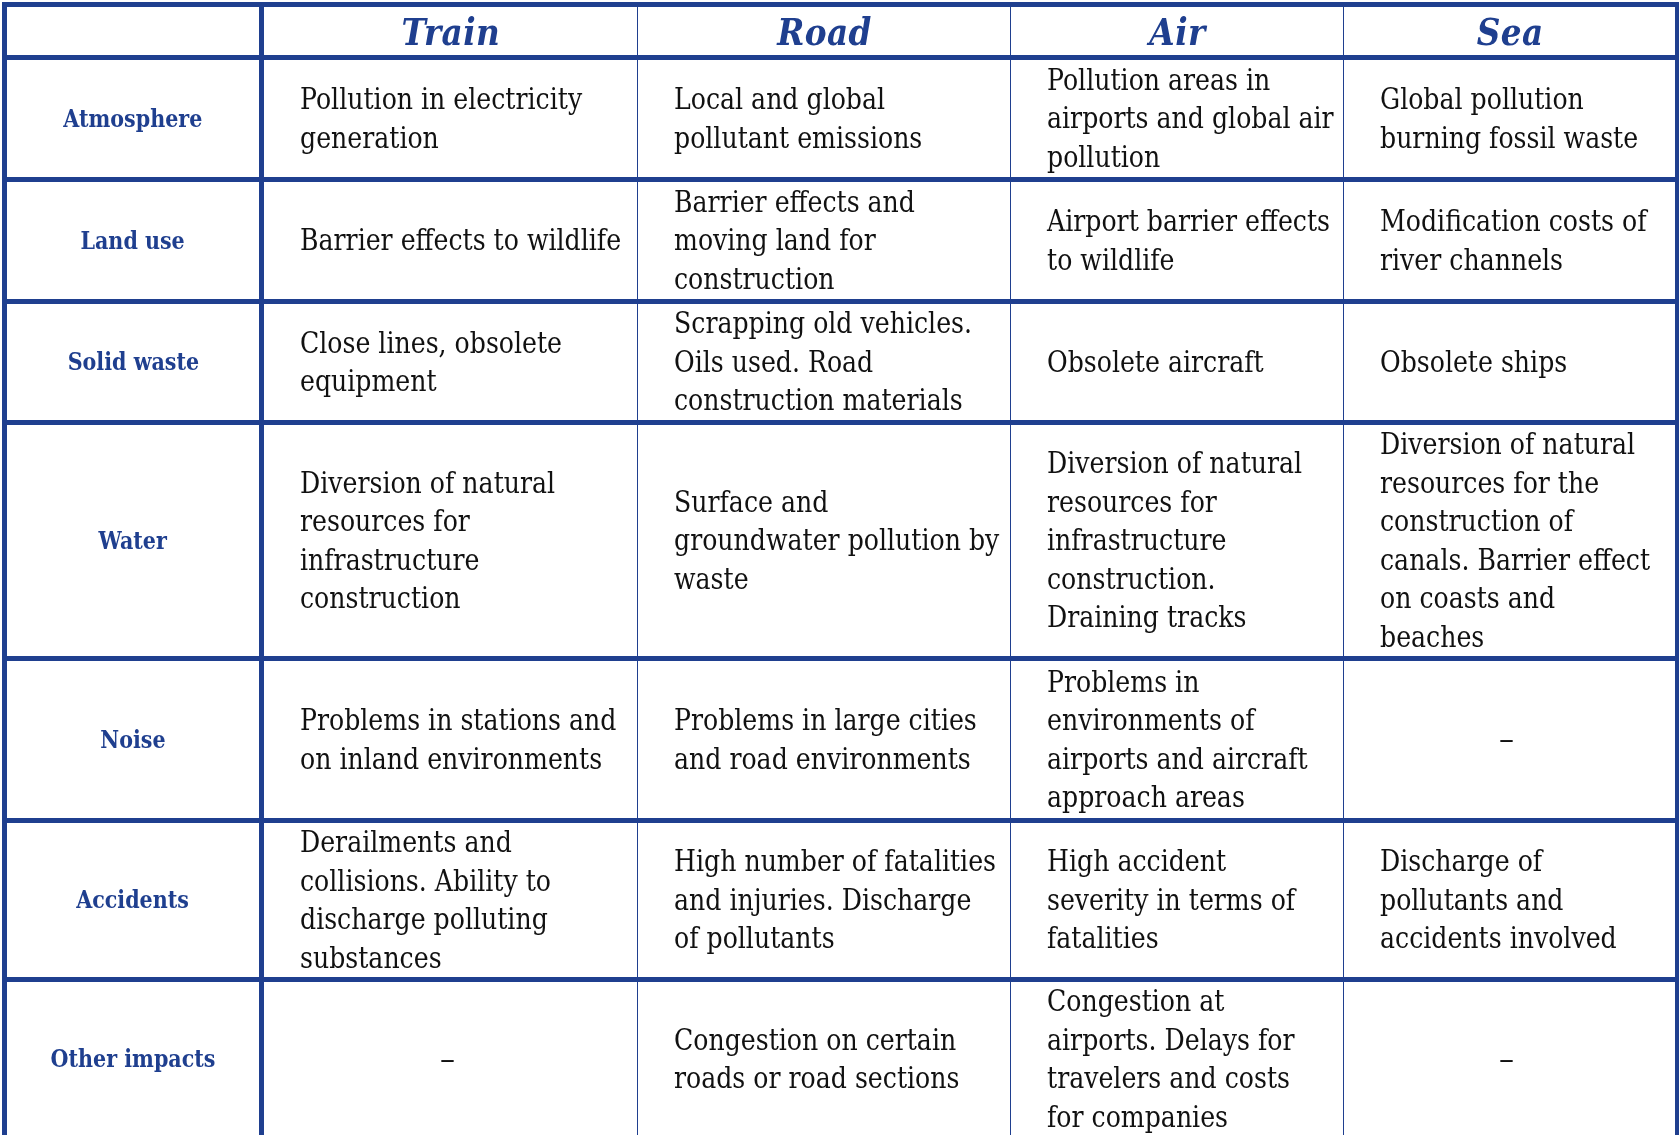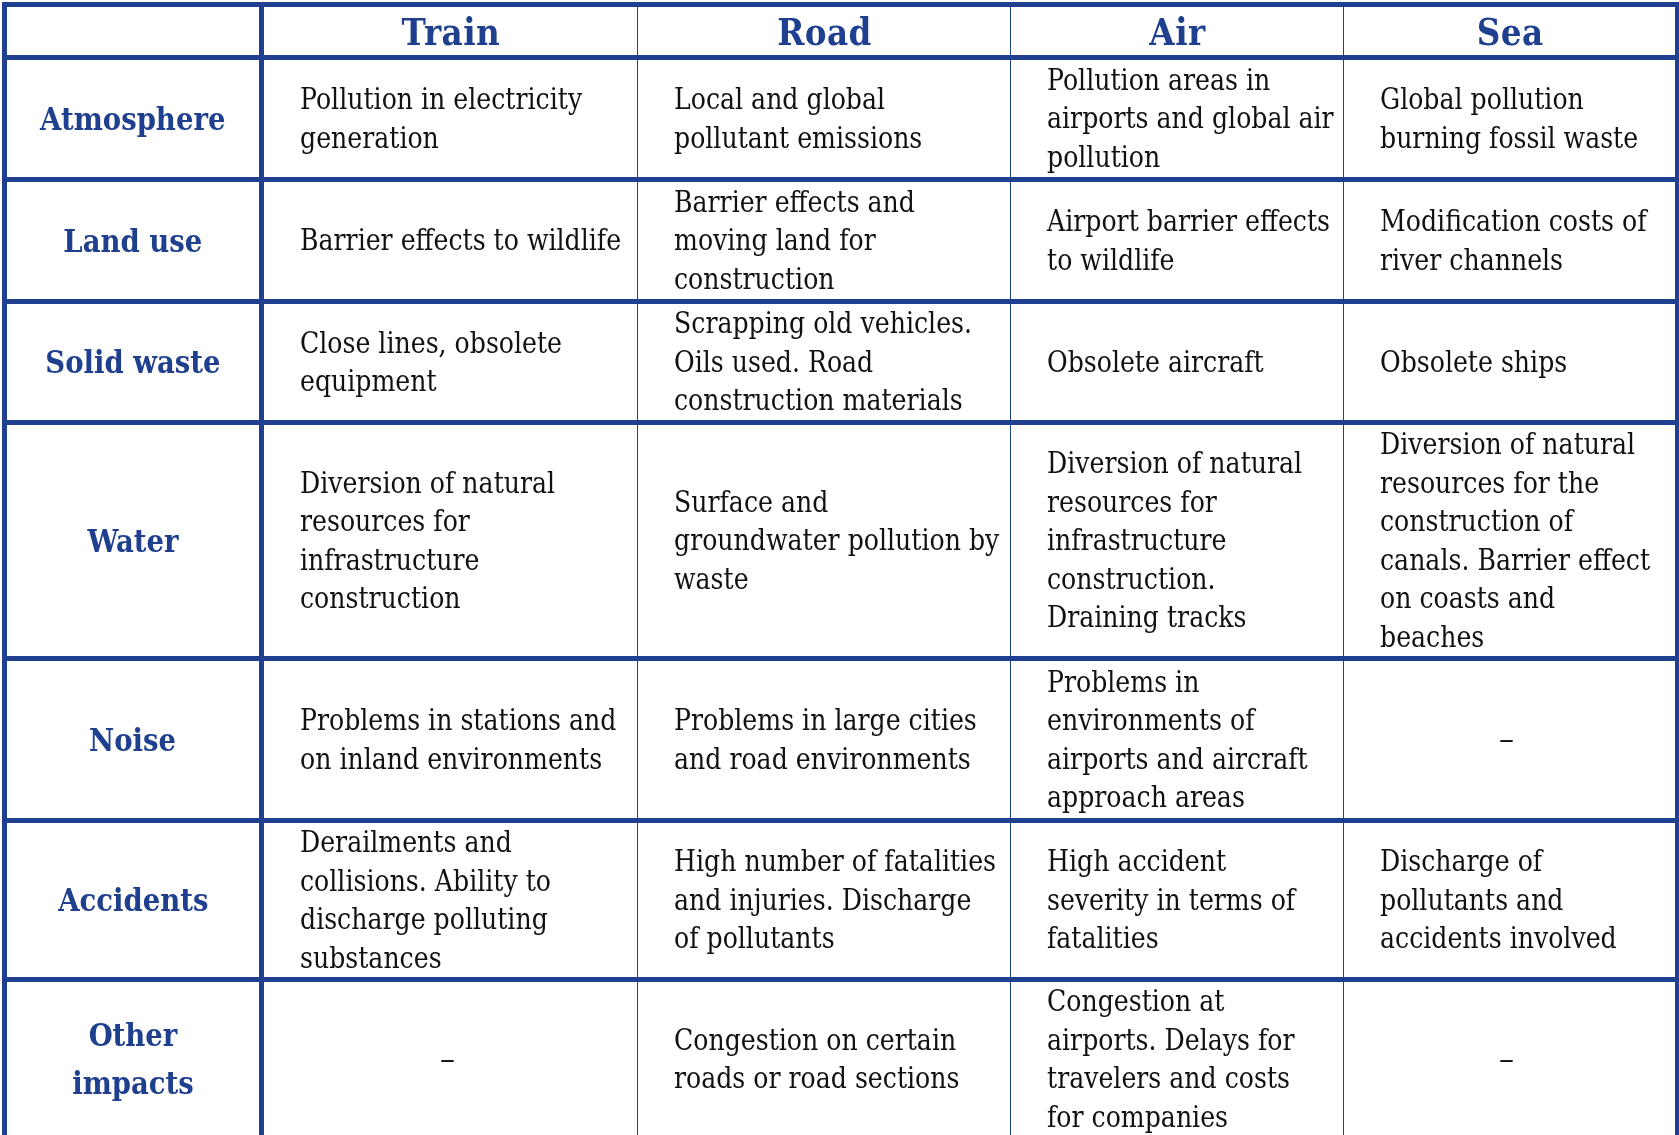--- a/index.html
+++ b/index.html
@@ -20,21 +20,21 @@
   thead th {
     font-family:"DejaVu Serif", serif;
     font-weight:bold; color:#1f3f8f; font-size:38px;
     text-align:center; border-left:1px solid #1f3f8f;
     transform:scaleX(0.86);
     letter-spacing:0.5px;
   }
   thead th.corner { border-left:none; }
   th.rowhead {
     font-family:"DejaVu Serif", serif;
-    font-weight:bold; color:#1f3f8f; font-size:32px;
+    font-weight:bold; color:#1f3f8f; font-size:24px;
     text-align:center; line-height:48px;
     border-right:5px solid #1f3f8f;
   }
   th.rowhead span { display:inline-block; transform:scaleX(0.86); }
   td {
     font-family:"DejaVu Serif", serif;
     font-size:30px; color:#111; line-height:38.5px;
     border-left:1px solid #1f3f8f;
     padding-left:36px; padding-right:6px;
   }
@@ -48,21 +48,21 @@
 
 <table>
   <colgroup>
     <col class="c0">
       <col class="c1">
       <col class="c2">
       <col class="c3">
       <col class="c4">
   </colgroup>
   <thead>
-    <tr style="height:53px;">
+    <tr style="height:53px;font-style:italic;">
       <th class="corner"></th>
       <th class="thead-c1">Train</th>
       <th>Road</th>
       <th>Air</th>
       <th>Sea</th>
     </tr>
   </thead>
   <tbody>
     <tr style="height:122px;">
       <th class="rowhead"><span>Atmosphere</span></th>

